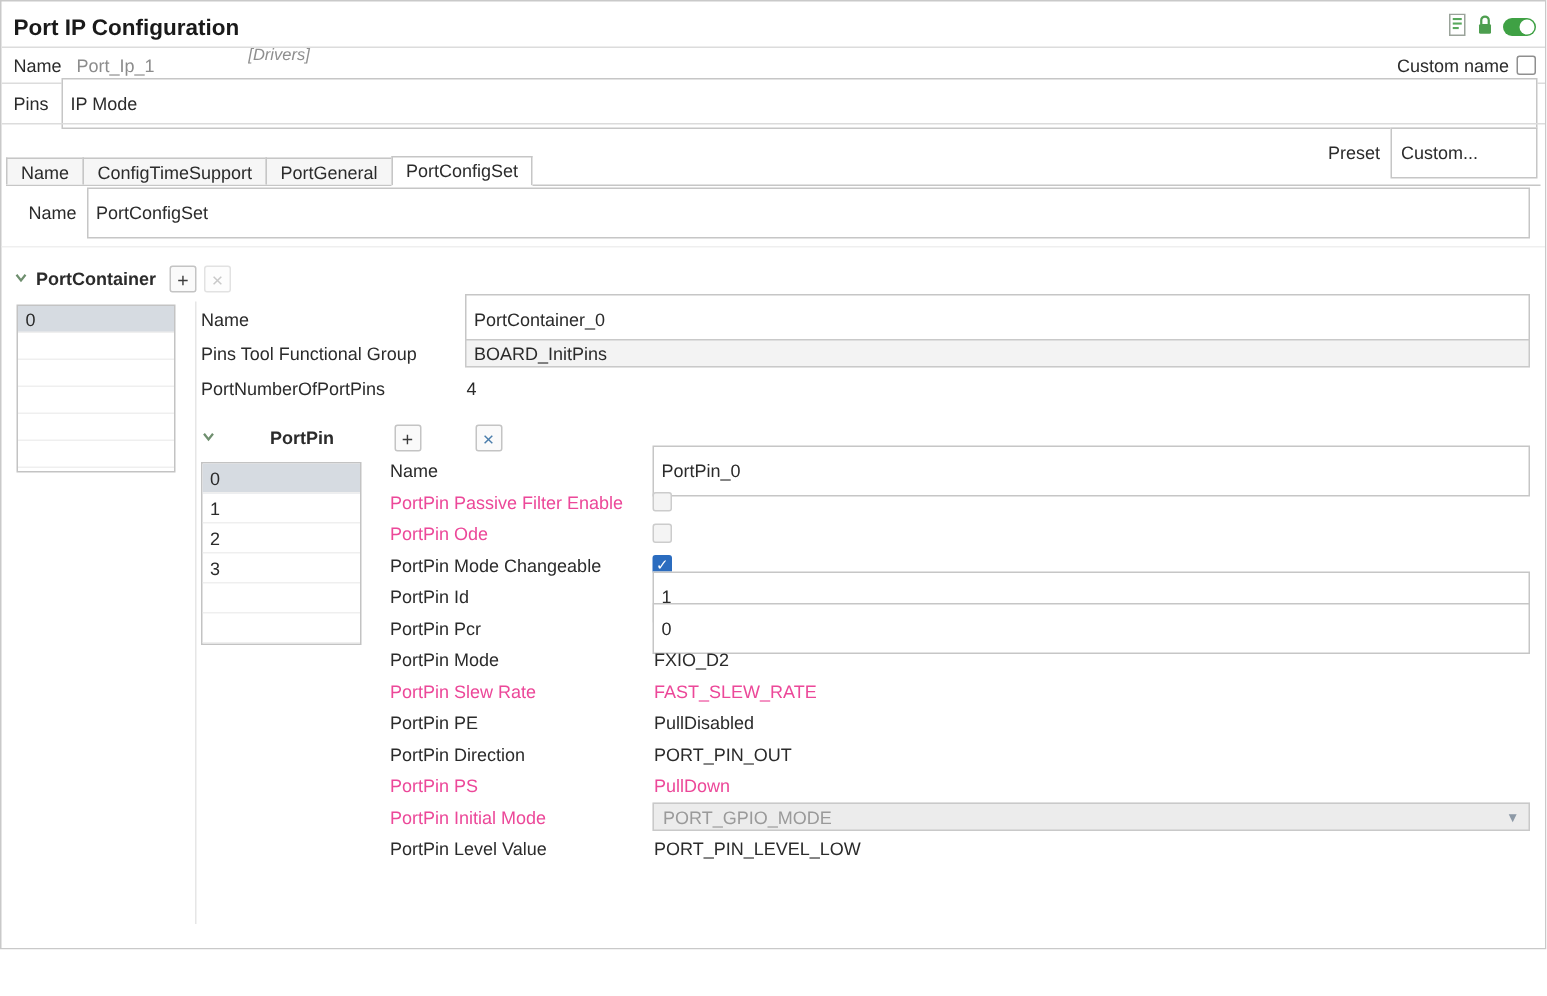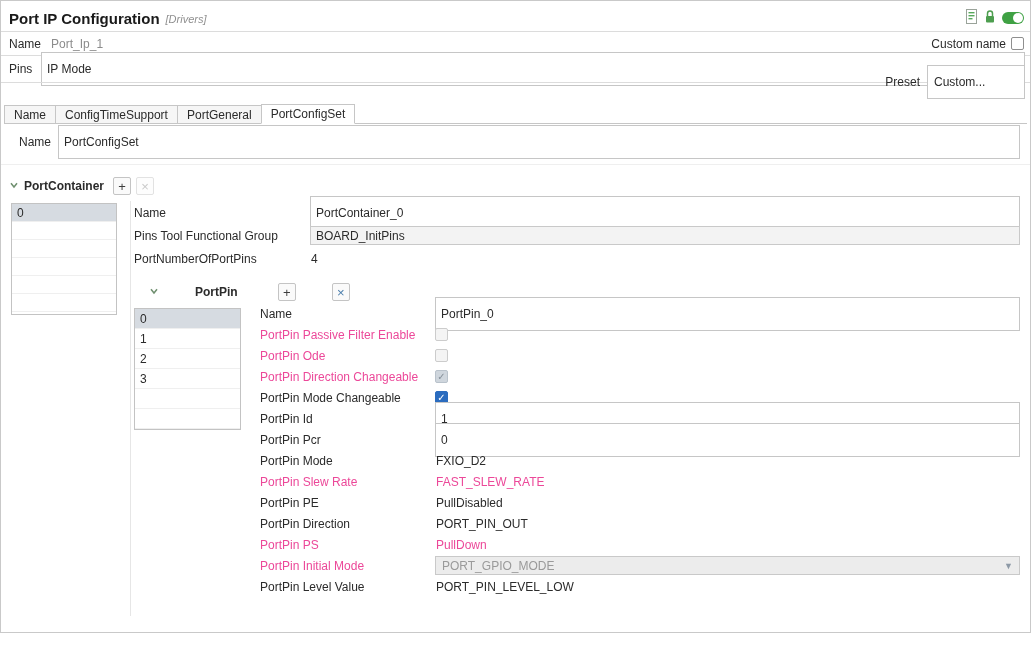--- a/index.html
+++ b/index.html
@@ -5,33 +5,33 @@
   *{margin:0;padding:0;box-sizing:border-box;}
   html,body{background:#ffffff;}
   body{font-family:"Liberation Sans",sans-serif;}
   .page{position:relative;width:1031px;height:633px;background:#fff;border:1px solid #c9c9c9;
         font-size:12px;color:#2b2b2b;overflow:hidden;}
   .hline{position:absolute;left:0;right:0;height:1px;background:#dcdcdc;}
   .hline.faint{background:#efefef;}
   
   .header{position:absolute;left:8px;top:5px;right:6px;height:24px;display:flex;align-items:center;}
   .title{font-size:15px;font-weight:bold;color:#1a1a1a;}
-  .subtitle{font-style:italic;font-size:11px;color:#8f8f8f;margin-left:6px;position:relative;top:1px;}
+  .subtitle{font-style:italic;font-size:11px;color:#8f8f8f;margin-left:6px;position:relative;top:19px;}
   .hicons{margin-left:auto;display:flex;align-items:center;gap:6px;}
   .toggle{width:22px;height:12px;border-radius:6px;background:#3fa144;position:relative;}
   .toggle .knob{position:absolute;top:1px;right:1px;width:10px;height:10px;border-radius:50%;background:#fff;}
   
   .row-name{position:absolute;left:8px;right:6px;top:31px;height:23px;display:flex;align-items:center;}
   .gray-val{color:#8c8c8c;margin-left:10px;}
   .custom-wrap{margin-left:auto;display:flex;align-items:center;gap:5px;}
   
   .row-mode{position:absolute;left:8px;right:5px;top:55px;height:26px;display:flex;align-items:center;}
   .row-mode .mlabel{flex:0 0 32px;}
   
-  .row-preset{position:absolute;right:5px;top:72px;height:18px;display:flex;align-items:center;gap:7px;}
+  .row-preset{position:absolute;right:5px;top:92px;height:18px;display:flex;align-items:center;gap:7px;}
   .combo-sm{width:98px;height:18px;border:1px solid #c6c6c6;background:#fff;display:flex;align-items:center;padding:16px 6px;}
   
   .tabbar{position:absolute;left:3px;right:3px;top:103px;height:20px;display:flex;align-items:flex-end;border-bottom:1px solid #c6c6c6;}
   .tab{height:18px;padding:2px 9px 0;border:1px solid #c6c6c6;border-bottom:none;background:#f6f6f6;margin-right:-1px;white-space:nowrap;}
   .tab.active{background:#fff;height:20px;margin-bottom:-1px;border-bottom:1px solid #fff;z-index:2;}
   
   .row-cfgname{position:absolute;left:18px;top:131px;right:10px;height:20px;display:flex;align-items:center;}
   .row-cfgname .mlabel{flex:0 0 39px;}
   
   input.tfield{flex:1;height:19px;border:1px solid #c6c6c6;background:#fff;padding:16px 5px;
@@ -164,21 +164,21 @@
     <div class="frow">
       <span class="flabel">Pins Tool Functional Group</span>
       <span class="combo">BOARD_InitPins</span>
     </div>
     <div class="frow">
       <span class="flabel">PortNumberOfPortPins</span>
       <span class="sval">4</span>
     </div>
   </div>
 
-  <div class="sechdr" style="left:148px;top:281px;gap:36px;">
+  <div class="sechdr" style="left:133px;top:281px;gap:36px;">
     <span>
       <svg width="10" height="10" viewBox="0 0 10 10">
           <path d="M2 3.2 L5 7 L8 3.2" fill="none" stroke="#6f8f6f" stroke-width="1.5"></path>
         </svg>
     </span>
     <span class="sectitle">PortPin</span>
     <span class="sbtn">+</span>
     <span class="sbtn blue">×</span>
   </div>
 
@@ -198,24 +198,20 @@
     </div>
     <div class="prow">
       <span class="plabel dim">PortPin Passive Filter Enable</span>
       <span class="cb disabled"></span>
     </div>
     <div class="prow">
       <span class="plabel dim">PortPin Ode</span>
       <span class="cb disabled"></span>
     </div>
     <div class="prow">
-      <span class="plabel dim">PortPin Direction Changeable</span>
-      <span class="cb disabled checked"></span>
-    </div>
-    <div class="prow">
       <span class="plabel">PortPin Mode Changeable</span>
       <span class="cb checked"></span>
     </div>
     <div class="prow">
       <span class="plabel">PortPin Id</span>
       <input class="tfield" value="1" style="">
     </div>
     <div class="prow">
       <span class="plabel">PortPin Pcr</span>
       <input class="tfield" value="0" style="">

